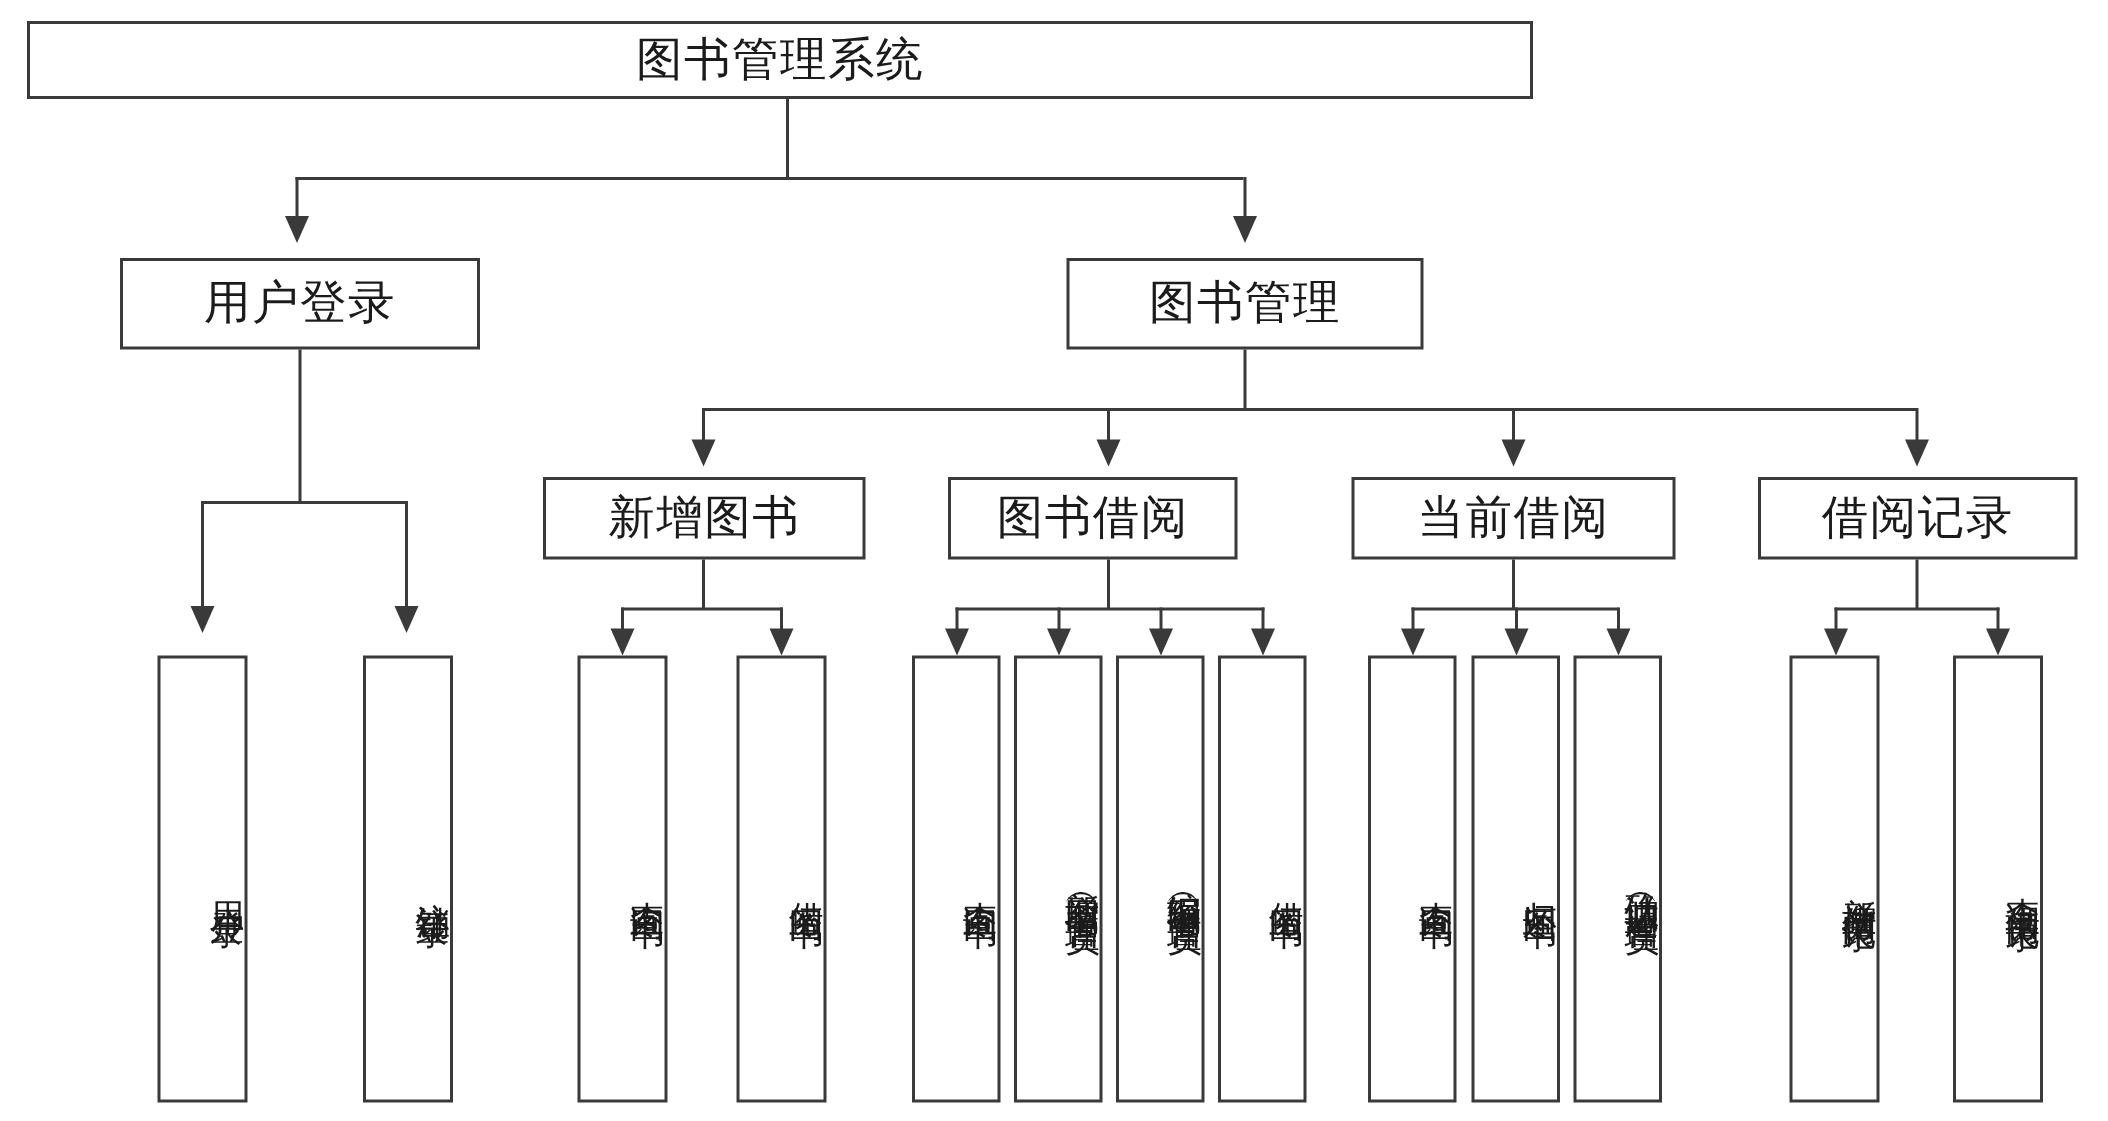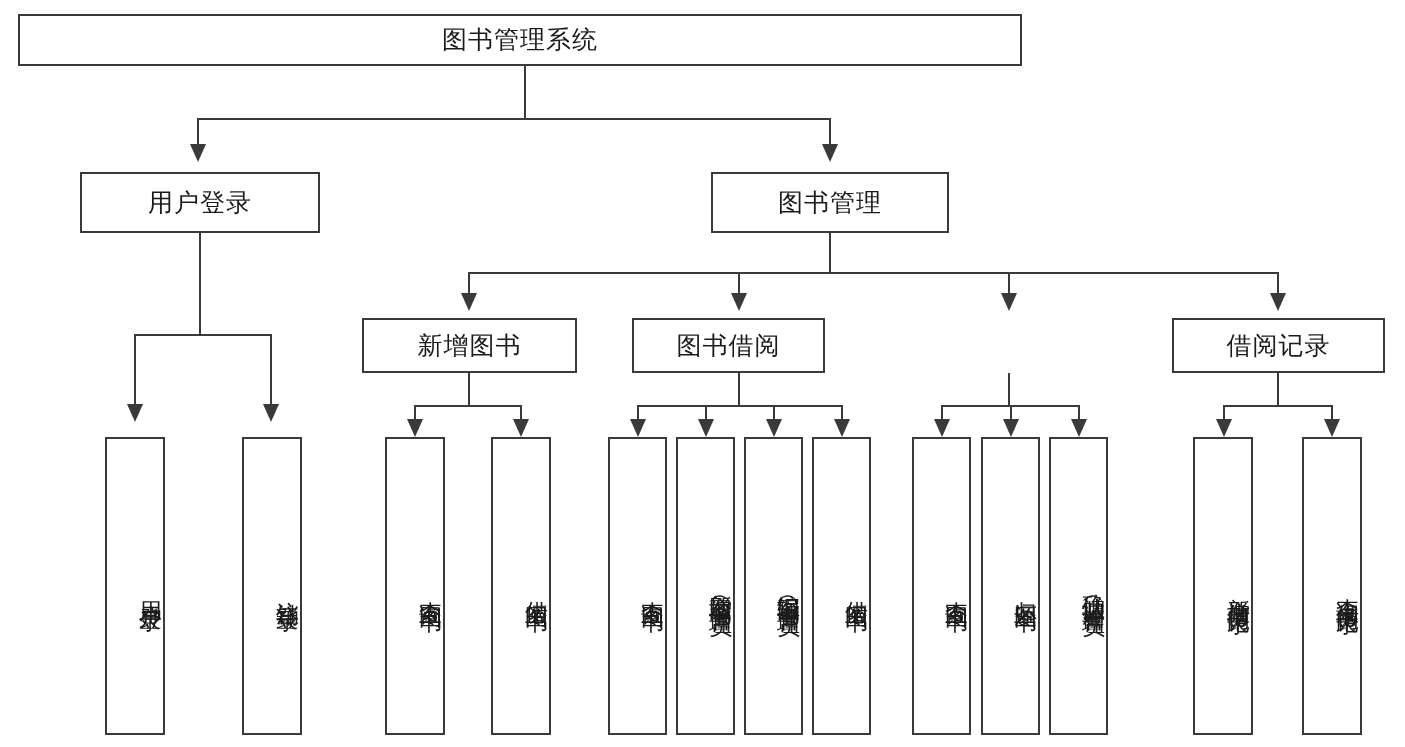--- a/index.html
+++ b/index.html
@@ -22,21 +22,21 @@
     position: absolute;
     box-sizing: border-box;
     border: 2px solid #3a3a3a;
     background: #ffffff;
     display: flex;
     align-items: center;
     justify-content: center;
     color: #1b1b1b;
   }
   .node.horizontal {
-    font-size: 25px;
+    font-size: 31px;
     letter-spacing: 1px;
     line-height: 1.1;
   }
   .node.vertical {
     writing-mode: vertical-rl;
     text-orientation: upright;
     font-size: 23px;
     letter-spacing: 3px;
     line-height: 1.05;
     align-items: flex-start;
@@ -113,20 +113,23 @@
   <div class="arrow" style="left:1001px; top:293px;"></div>
   <div class="edge v" style="left:1277px; top:272px; height:23px;"></div>
   <div class="arrow" style="left:1270px; top:293px;"></div>
 
   <div class="node horizontal" style="left:362px; top:318px; width:215px; height:55px;">
     <span>新增图书</span>
   </div>
   <div class="node horizontal" style="left:632px; top:318px; width:193px; height:55px;">
     <span>图书借阅</span>
   </div>
+  <div class="node horizontal" style="left:901px; top:318px; width:216px; height:55px;">
+    <span>当前借阅</span>
+  </div>
   <div class="node horizontal" style="left:1172px; top:318px; width:213px; height:55px;text-align:center;">
     <span>借阅记录</span>
   </div>
 
   <div class="edge v" style="left:468px; top:373px; height:33px;"></div>
   <div class="edge h" style="left:414px; top:405px; width:108px;"></div>
   <div class="edge v" style="left:414px; top:405px; height:16px;"></div>
   <div class="arrow" style="left:407px; top:419px;"></div>
   <div class="edge v" style="left:520px; top:405px; height:16px;"></div>
   <div class="arrow" style="left:513px; top:419px;"></div>

